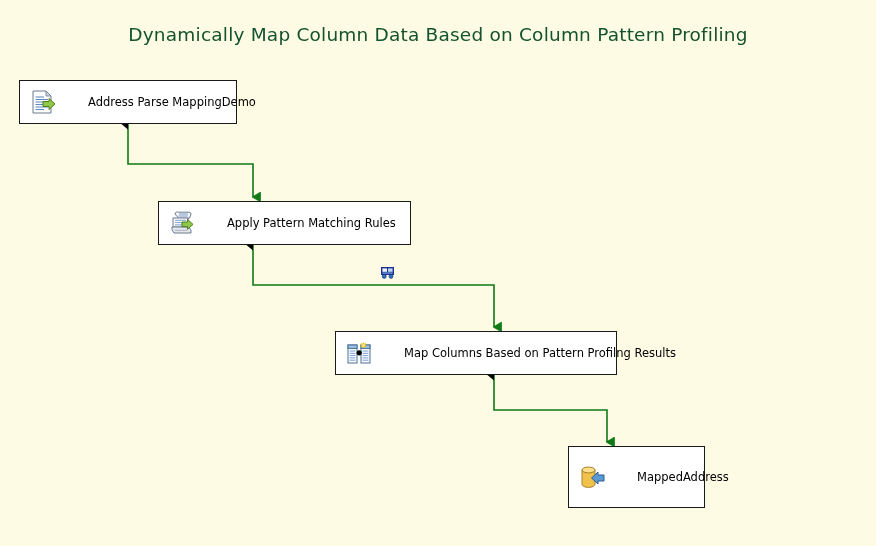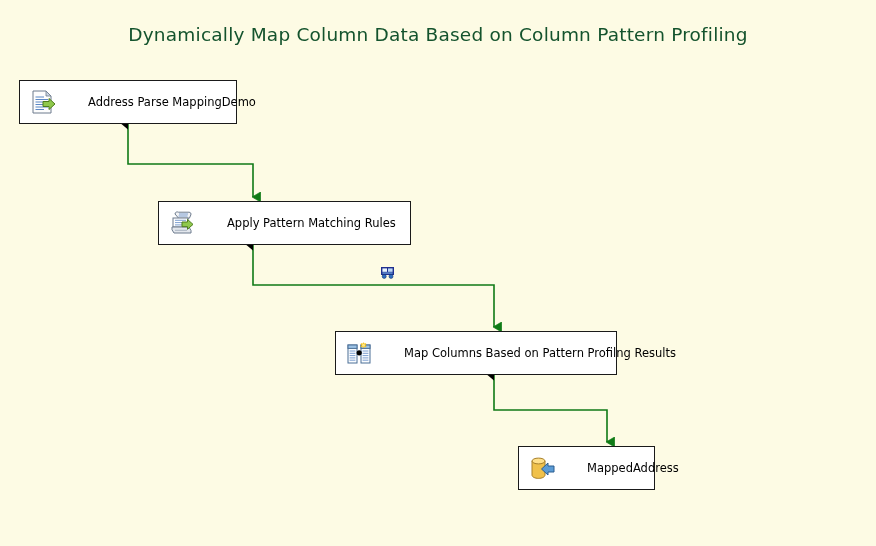--- a/index.html
+++ b/index.html
@@ -177,21 +177,21 @@
           <line x1="18.5" y1="4.2" x2="18.5" y2="8.2"></line>
           <line x1="16.4" y1="5" x2="20.6" y2="7.4"></line>
           <line x1="16.4" y1="7.4" x2="20.6" y2="5"></line>
         </g>
         <circle cx="18.5" cy="6.2" r="1.5" fill="#ffe680"></circle>
       </svg>
     </span>
     <span class="node-label">Map Columns Based on Pattern Profilng Results</span>
   </div>
 
-  <div class="node" style="left: 518px; top: 446px; width: 137px; height: 44px; background: rgb(255, 255, 255); border-color: rgb(26, 26, 26); text-align: center;">
+  <div class="node" style="left: 568px; top: 446px; width: 137px; height: 62px; background: rgb(255, 255, 255); border-color: rgb(26, 26, 26); text-align: center;">
     <span class="node-icon">
       <svg viewBox="0 0 28 28" width="28" height="28">
         <path d="M4,7 L4,21 C4,23 7,24.4 10.5,24.4 C14,24.4 17,23 17,21 L17,7 Z" fill="#f0c14b" stroke="#a8802a" stroke-width="1"></path>
         <ellipse cx="10.5" cy="7" rx="6.5" ry="2.9" fill="#ffe08a" stroke="#a8802a" stroke-width="1"></ellipse>
         <path d="M26,12 L20,12 L20,9 L13.5,15 L20,21 L20,18 L26,18 Z" fill="#5b9bd5" stroke="#2a5d8f" stroke-width="1" stroke-linejoin="round"></path>
       </svg>
     </span>
     <span class="node-label">MappedAddress</span>
   </div>
 

